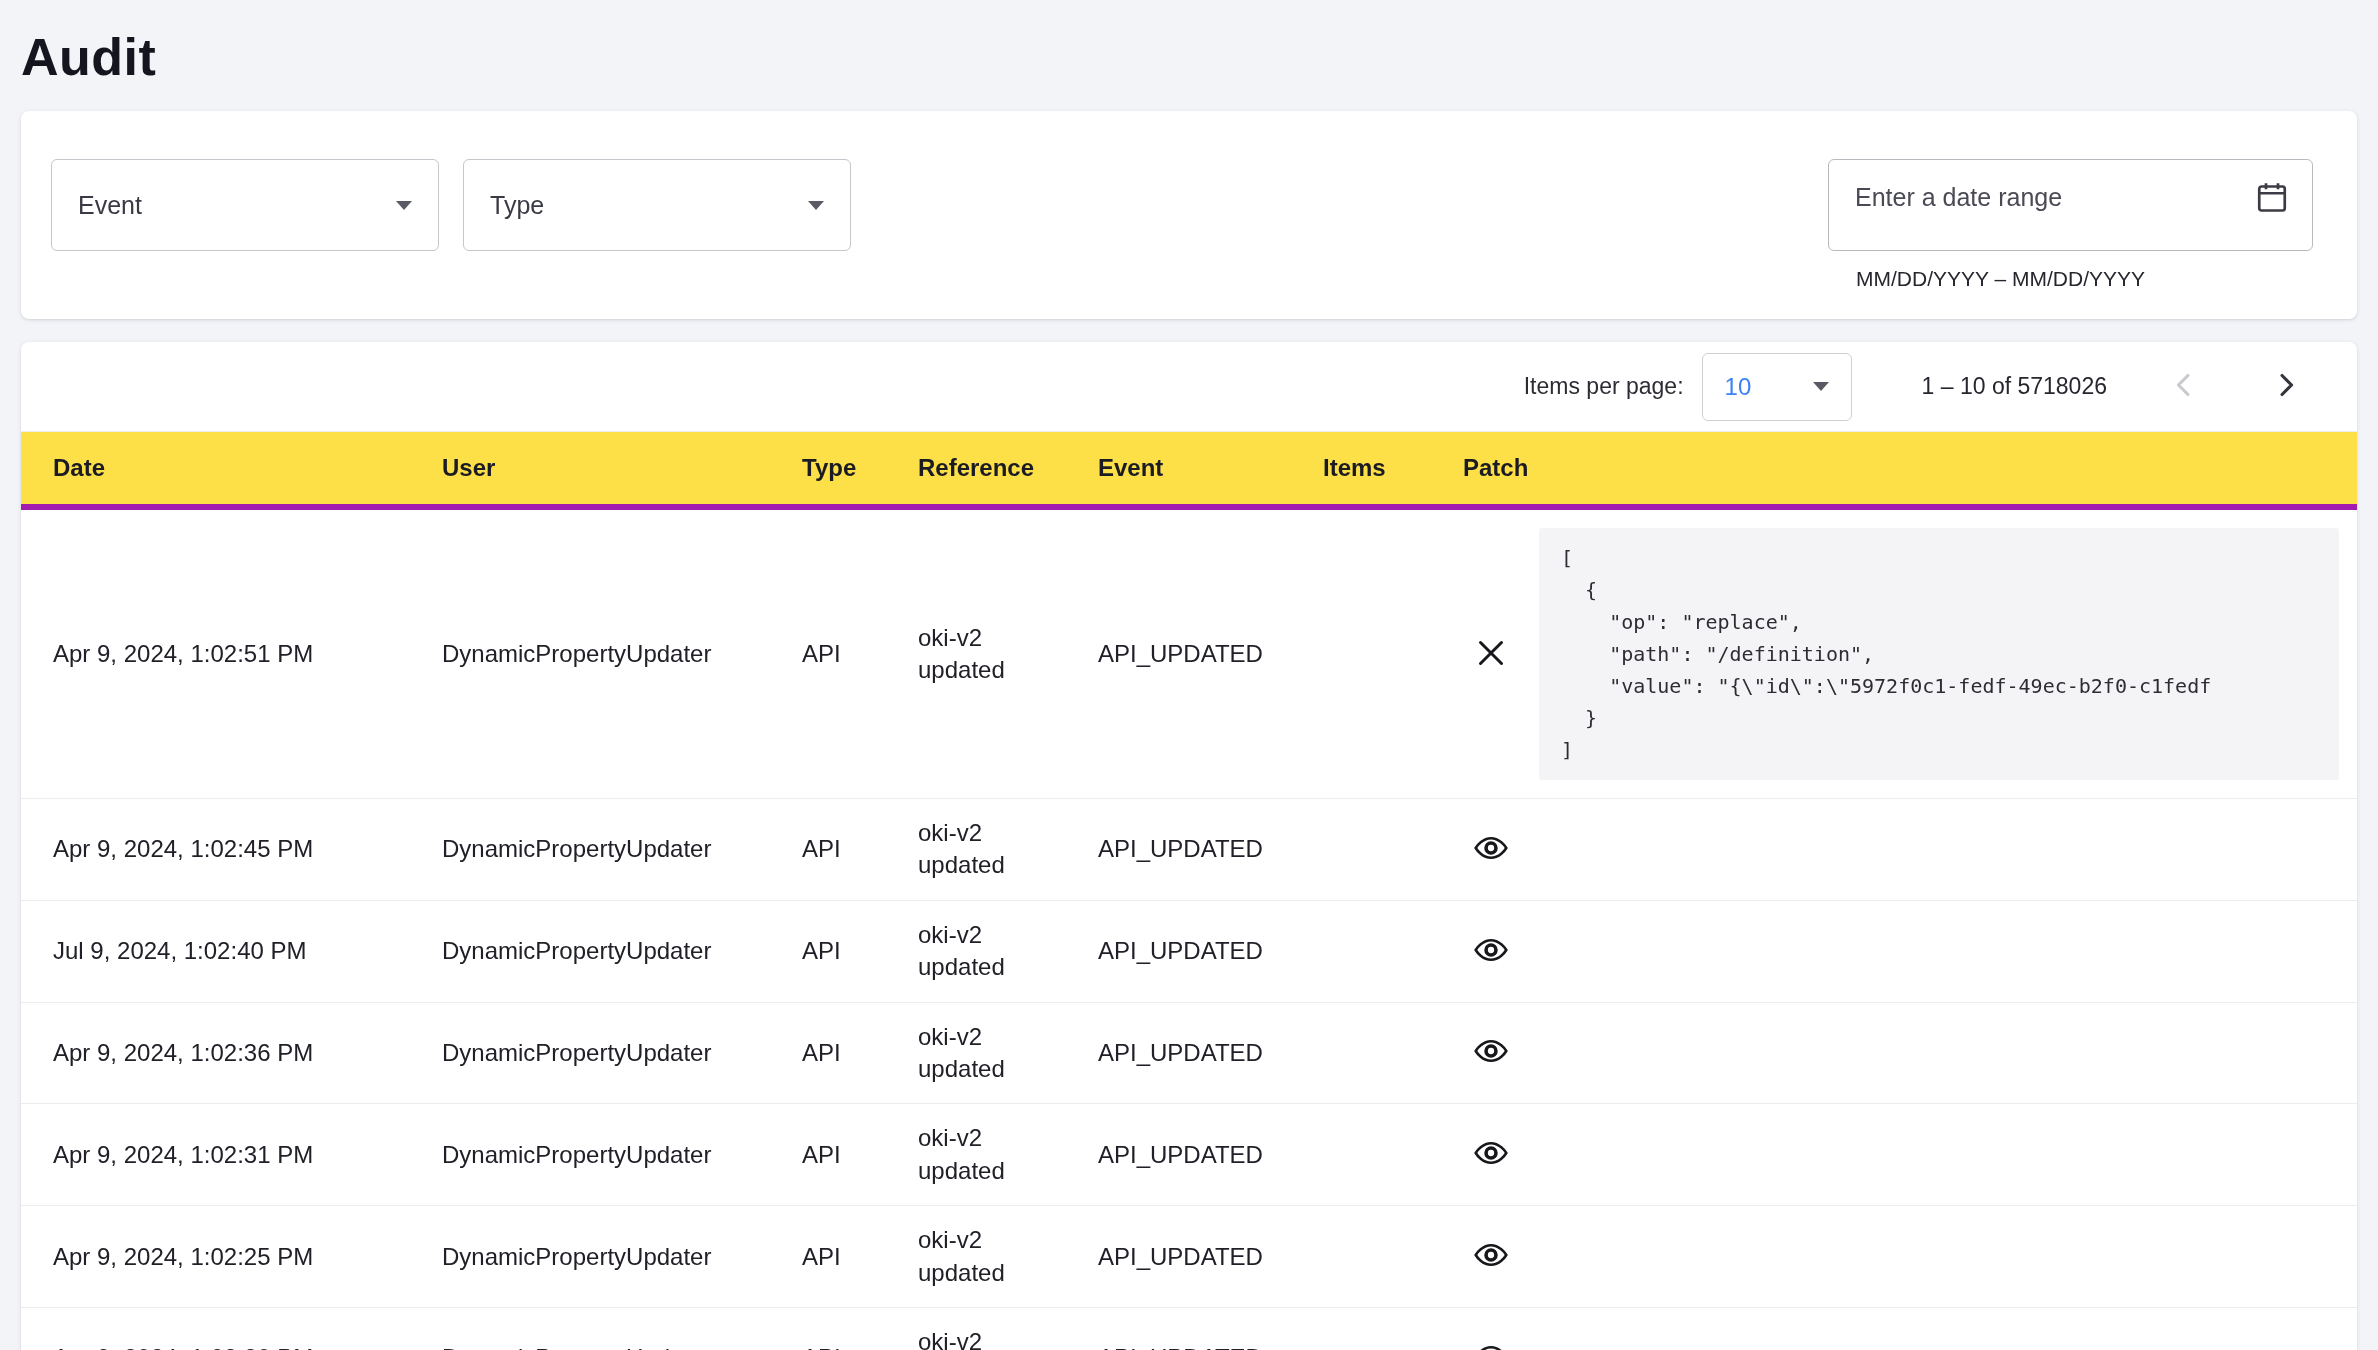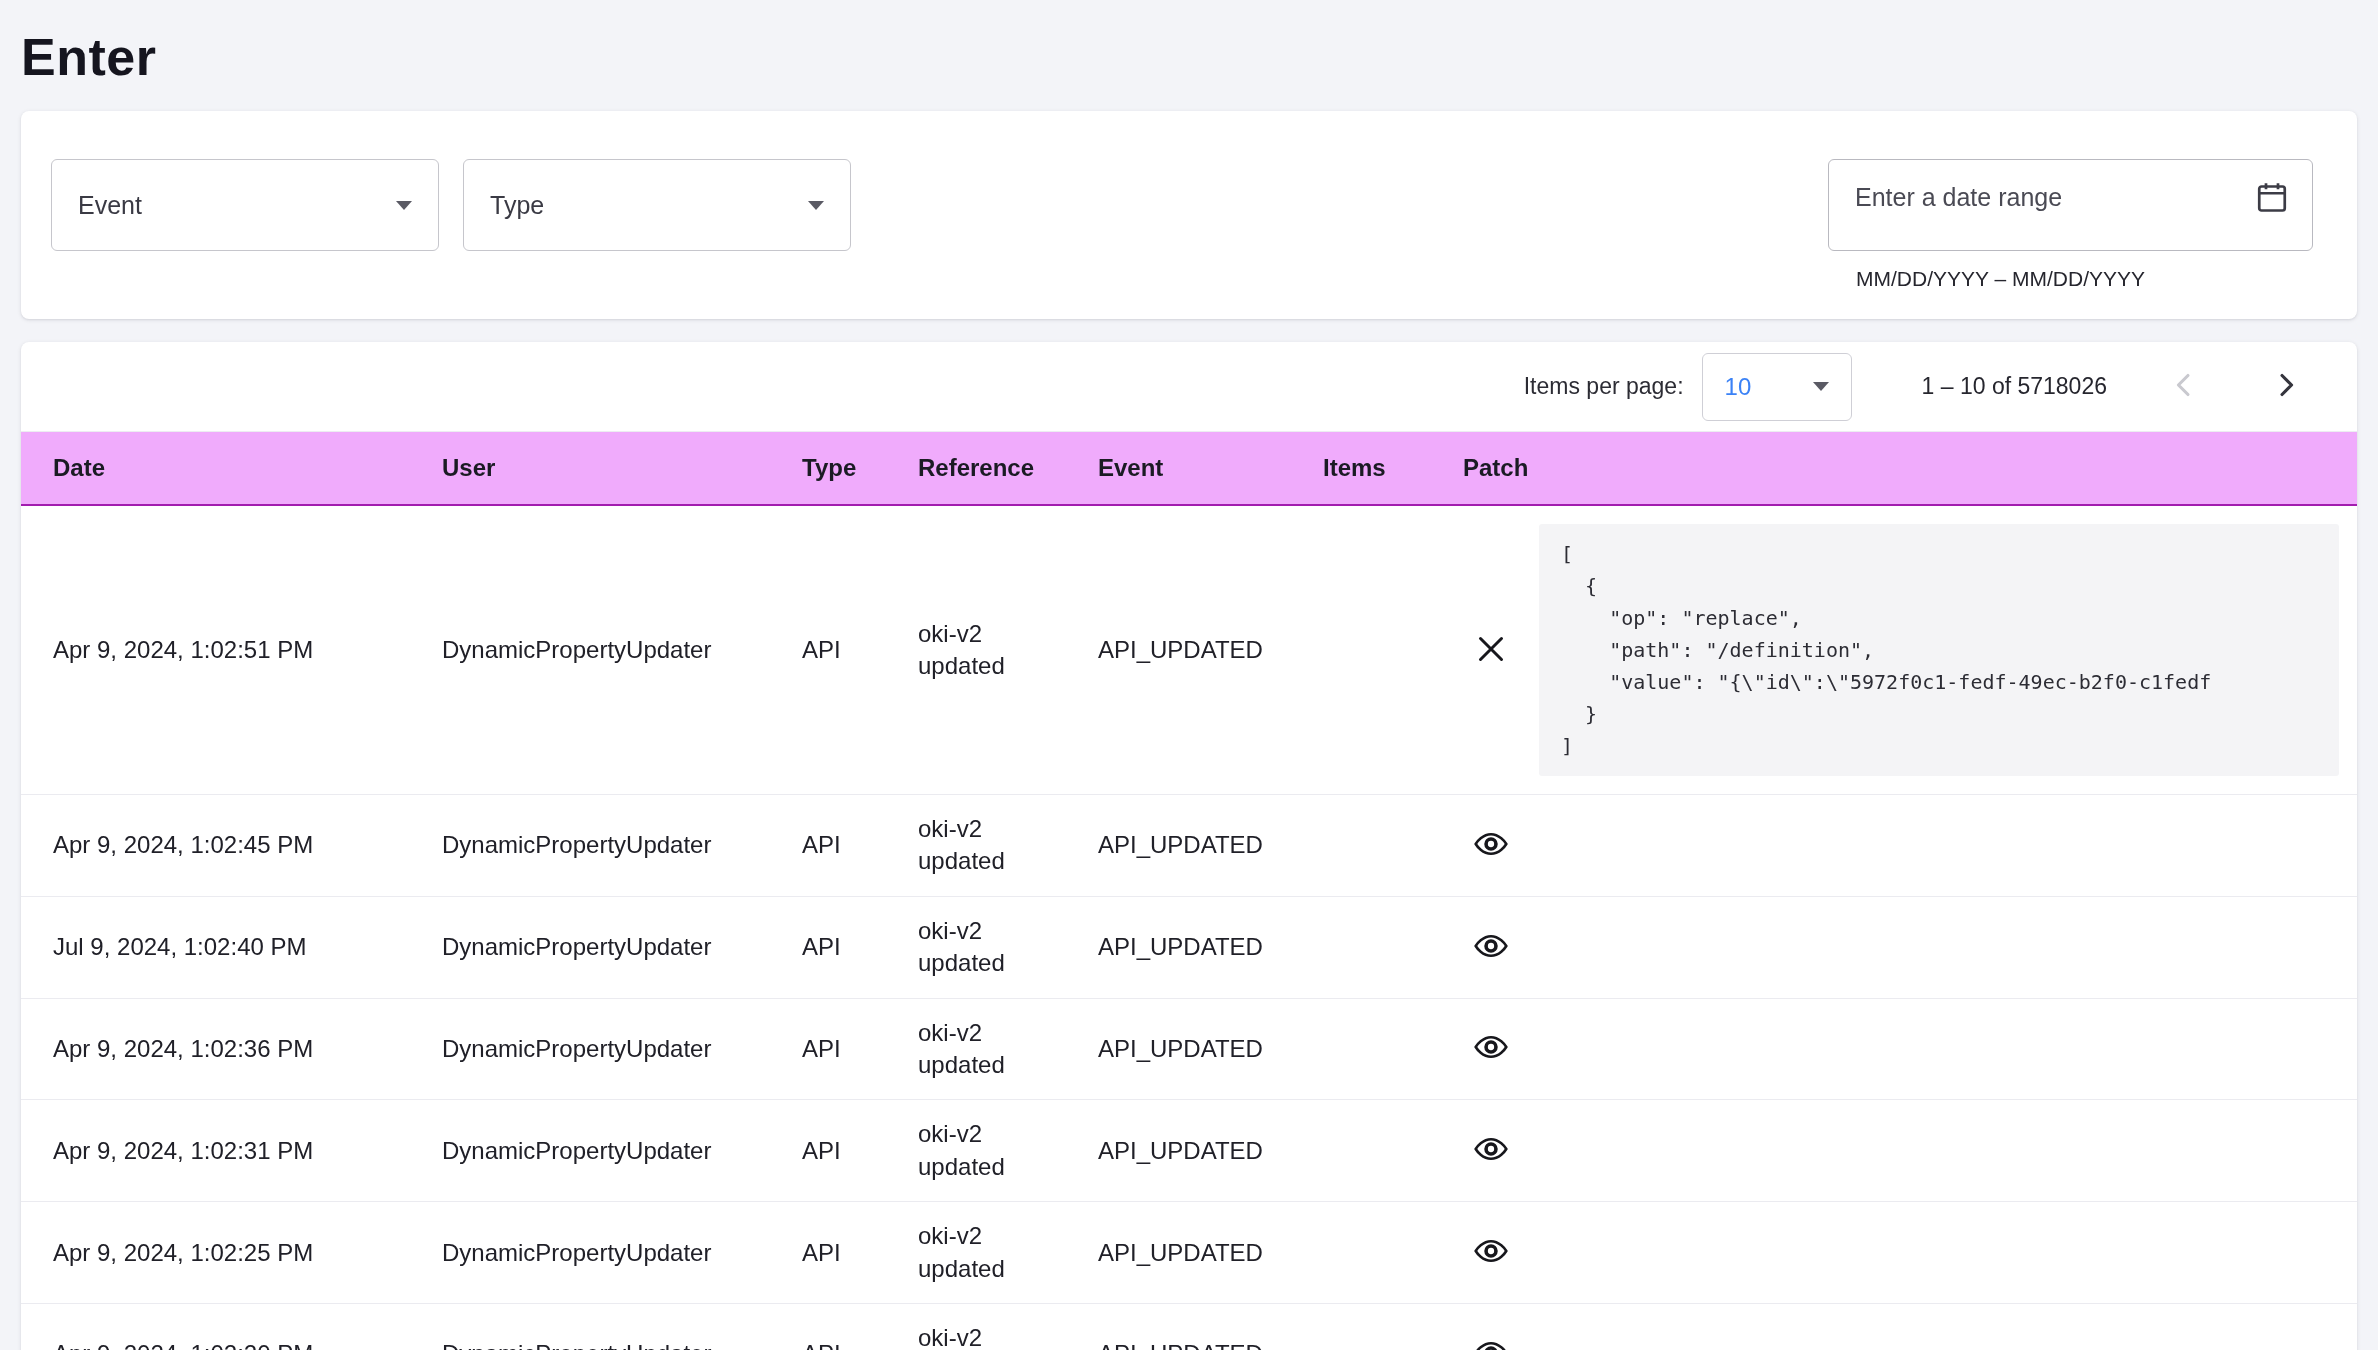--- a/index.html
+++ b/index.html
@@ -122,23 +122,23 @@
   }
   .pager-btn.disabled { cursor: default; }
 
   
   table.audit {
     width: 100%;
     border-collapse: collapse;
     table-layout: fixed;
   }
   table.audit thead tr {
-    background: #f0abfc;
+    background: #fde047;
     border-top: 1px solid #ededf1;
-    border-bottom: 2px solid #a21caf;
+    border-bottom: 6px solid #a21caf;
   }
   table.audit th {
     text-align: left;
     font-size: 24px;
     font-weight: 700;
     color: #1b1b24;
     padding: 22px 16px;
   }
   table.audit th:first-child, table.audit td:first-child { padding-left: 32px; }
   table.audit td {
@@ -174,21 +174,21 @@
     white-space: pre;
     overflow: hidden;
   }
   .row-expanded td { padding-top: 14px; padding-bottom: 14px; }
 </style>
 </head>
 <body>
 
 <div class="page">
 
-  <h1 class="page-title">Enter</h1>
+  <h1 class="page-title">Audit</h1>
 
   <div class="card filter-card">
     <div class="select-box">
       <span>Event</span>
       <span class="caret-down"></span>
     </div>
     <div class="select-box">
       <span>Type</span>
       <span class="caret-down"></span>
     </div>

